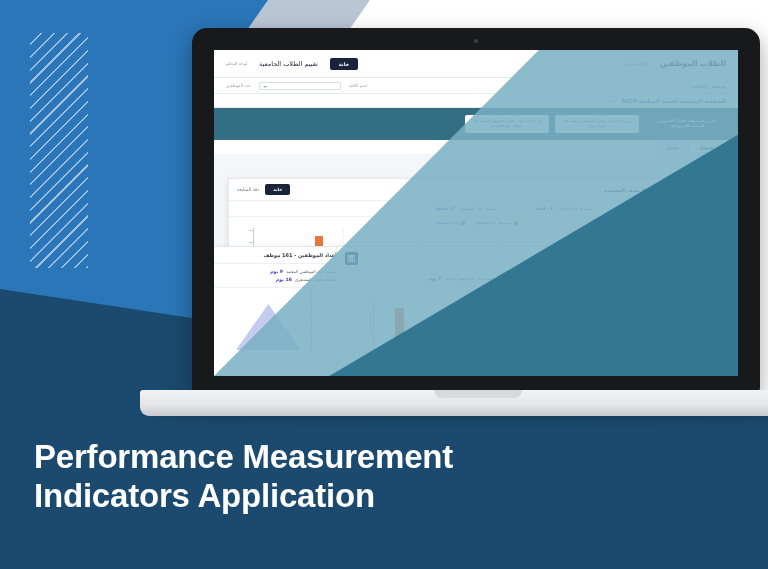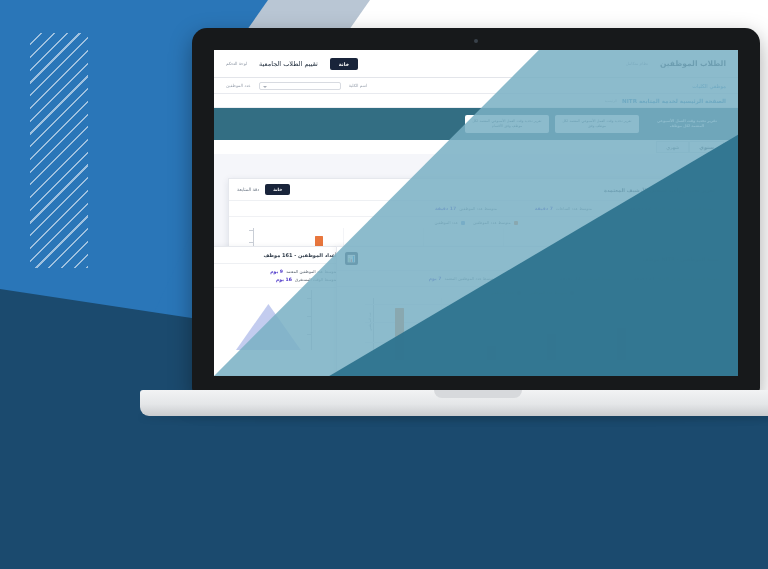--- a/index.html
+++ b/index.html
@@ -375,14 +375,18 @@
           <div class="overlay-dark"></div>
 
         </div>
       </div>
     </div>
 
     <div class="base-shadow"></div>
     <div class="base"></div>
   </div>
 
+  <div class="title-block">
+    <div class="title-line">Performance Measurement</div>
+    <div class="title-line">Indicators Application</div>
+  </div>
 
 </div>
 
 </body></html>

